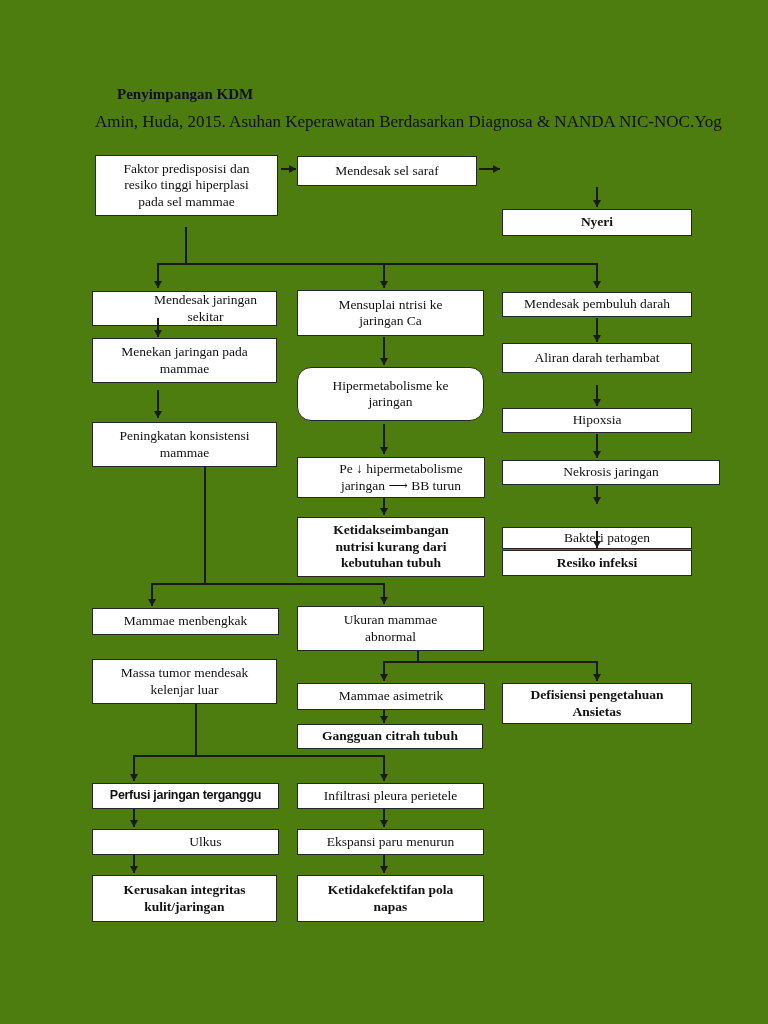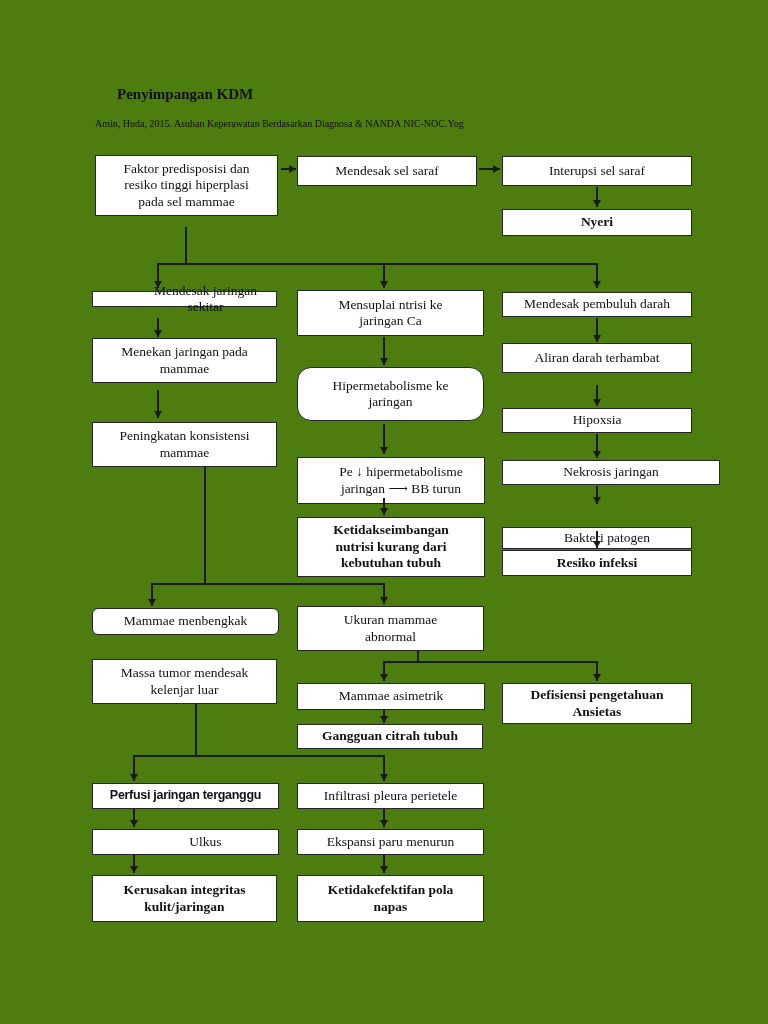--- a/index.html
+++ b/index.html
@@ -5,21 +5,21 @@
   html,body{margin:0;padding:0;background:#ffffff;}
   .stage{
     position:relative;width:768px;height:1024px;background:#4d7c0f;overflow:hidden;
     font-family:"Liberation Serif","DejaVu Serif",serif;color:#111;
   }
   .title{
     position:absolute;left:117px;top:86px;font-size:15px;font-weight:bold;
     white-space:nowrap;color:#111;
   }
   .citation{
-    position:absolute;left:95px;top:118px;font-size:10px;white-space:nowrap;color:#111;
+    position:absolute;left:95px;top:112px;font-size:17px;white-space:nowrap;color:#111;
   }
   .node{
     position:absolute;box-sizing:border-box;border:1.6px solid #262626;background:#fff;
     display:flex;align-items:center;justify-content:center;text-align:center;
     font-size:13.5px;line-height:1.22;white-space:pre-line;padding:1px 4px;
   }
   .b{font-weight:bold;}
   .sans{font-family:"Liberation Sans","DejaVu Sans",sans-serif;font-size:12.5px;font-weight:700;letter-spacing:-0.3px;}
   
   .vl,.hl,.ad,.ar{position:absolute;background:#1a1a1a;}
@@ -39,48 +39,47 @@
 
 <div class="stage">
 
   <div class="title">Penyimpangan KDM</div>
   <div class="citation">Amin, Huda, 2015. Asuhan Keperawatan Berdasarkan Diagnosa &amp; NANDA NIC-NOC.Yog</div>
 
   <div class="node" style="left:95px;top:155px;width:183px;height:61px;">Faktor predisposisi dan
 resiko tinggi hiperplasi
 pada sel mammae</div>
   <div class="node" style="left:297px;top:156px;width:180px;height:30px;">Mendesak sel saraf</div>
-  <div class="node" style="left:502px;top:156px;width:190px;height:30px;">Interupsi sel saraf</div>
   <div class="node b" style="left:502px;top:209px;width:190px;height:27px;">Nyeri</div>
 
   <div class="ar" style="left:281px;top:168px;width:15px;"></div>
   <div class="ar" style="left:479px;top:168px;width:21px;"></div>
   <div class="ad" style="left:596px;top:187px;height:20px;"></div>
 
   <div class="vl" style="left:185px;top:227px;height:37px;"></div>
   <div class="hl" style="left:158px;top:263px;width:440px;"></div>
   <div class="ad" style="left:157px;top:263px;height:25px;"></div>
   <div class="ad" style="left:383px;top:263px;height:25px;"></div>
   <div class="ad" style="left:596px;top:263px;height:25px;"></div>
 
-  <div class="node" style="left:92px;top:291px;width:185px;height:16px;padding-left:46px;">Mendesak jaringan sekitar</div>
+  <div class="node" style="left:92px;top:291px;width:185px;height:35px;padding-left:46px;">Mendesak jaringan sekitar</div>
   <div class="ad" style="left:157px;top:318px;height:19px;"></div>
   <div class="node" style="left:92px;top:338px;width:185px;height:45px;">Menekan jaringan pada
 mammae</div>
   <div class="ad" style="left:157px;top:390px;height:28px;"></div>
   <div class="node" style="left:92px;top:422px;width:185px;height:45px;">Peningkatan konsistensi
 mammae</div>
 
   <div class="node" style="left:297px;top:290px;width:187px;height:46px;">Mensuplai ntrisi ke
 jaringan Ca</div>
   <div class="ad" style="left:383px;top:337px;height:28px;"></div>
   <div class="node" style="left:297px;top:367px;width:187px;height:54px;border-radius:14px;">Hipermetabolisme ke
 jaringan</div>
   <div class="ad" style="left:383px;top:424px;height:30px;"></div>
-  <div class="node" style="left:297px;top:457px;width:188px;height:47px;padding-left:24px;">Pe ↓ hipermetabolisme
+  <div class="node" style="left:297px;top:457px;width:188px;height:41px;padding-left:24px;">Pe ↓ hipermetabolisme
 jaringan ⟶ BB turun</div>
   <div class="ad" style="left:383px;top:498px;height:17px;"></div>
   <div class="node b" style="left:297px;top:517px;width:188px;height:60px;">Ketidakseimbangan
 nutrisi kurang dari
 kebutuhan tubuh</div>
 
   <div class="node" style="left:502px;top:292px;width:190px;height:25px;">Mendesak pembuluh darah</div>
   <div class="ad" style="left:596px;top:318px;height:24px;"></div>
   <div class="node" style="left:502px;top:343px;width:190px;height:30px;">Aliran darah terhambat</div>
   <div class="ad" style="left:596px;top:385px;height:21px;"></div>
@@ -90,21 +89,21 @@
   <div class="ad" style="left:596px;top:486px;height:18px;"></div>
   <div class="node" style="left:502px;top:527px;width:190px;height:22px;padding-left:24px;">Bakteri patogen</div>
   <div class="ad" style="left:596px;top:531px;height:17px;"></div>
   <div class="node b" style="left:502px;top:550px;width:190px;height:26px;">Resiko infeksi</div>
 
   <div class="vl" style="left:204px;top:467px;height:117px;"></div>
   <div class="hl" style="left:152px;top:583px;width:233px;"></div>
   <div class="ad" style="left:151px;top:583px;height:23px;"></div>
   <div class="ad" style="left:383px;top:583px;height:21px;"></div>
 
-  <div class="node" style="left:92px;top:608px;width:187px;height:27px;border-radius:6px;">Mammae menbengkak</div>
+  <div class="node" style="left:92px;top:608px;width:187px;height:27px;">Mammae menbengkak</div>
   <div class="node" style="left:297px;top:606px;width:187px;height:45px;">Ukuran mammae
 abnormal</div>
   <div class="node" style="left:92px;top:659px;width:185px;height:45px;">Massa tumor mendesak
 kelenjar luar</div>
 
   <div class="vl" style="left:417px;top:651px;height:11px;"></div>
   <div class="hl" style="left:384px;top:661px;width:214px;"></div>
   <div class="ad" style="left:383px;top:661px;height:20px;"></div>
   <div class="ad" style="left:596px;top:661px;height:20px;"></div>
 

